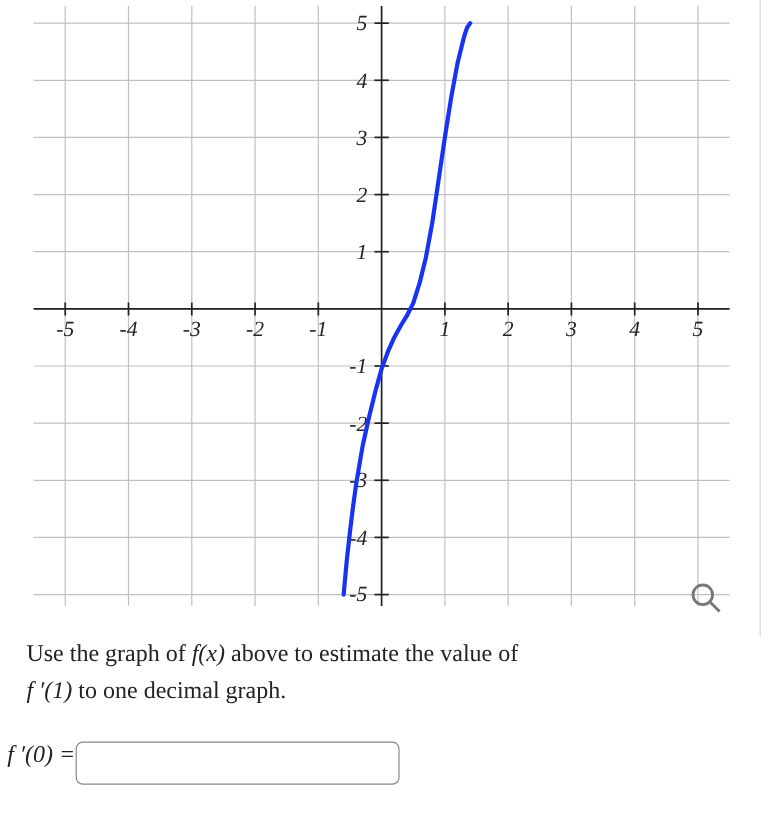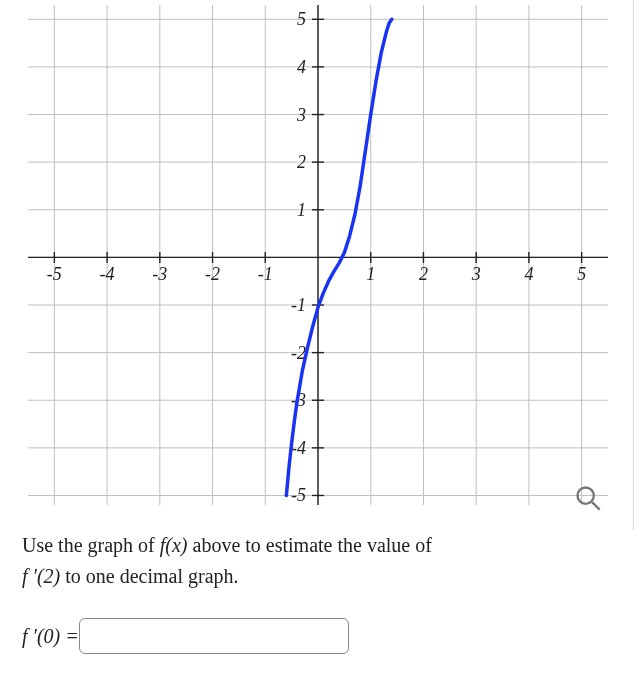--- a/index.html
+++ b/index.html
@@ -58,23 +58,23 @@
     color: #777;
   }
   .prompt-text {
     font-size: 20px;
     line-height: 1.55;
     margin: 8px 18px 16px 18px;
   }
   .math-i { font-style: italic; font-family: Georgia, serif; }
   .answer-row {
     display: flex;
-    align-items: center;
+    align-items: flex-start;
     gap: 0;
-    margin: 26px 18px 0 18px;
+    margin: 26px 18px 0 2px;
     font-size: 20px;
   }
   .answer-input {
     width: 270px;
     height: 36px;
     border: 1px solid #888;
     border-radius: 6px;
     padding: 4px 10px;
     font-size: 18px;
     font-family: Georgia, serif;
@@ -188,21 +188,21 @@
         <circle cx="10" cy="10" r="7"></circle>
         <line x1="15.5" y1="15.5" x2="22" y2="22"></line>
       </svg>
     </span>
   </div>
 
   <p class="prompt-text">
     <span>Use the graph of </span>
     <span class="math-i">f(x)</span>
     <span> above to estimate the value of</span><br>
-    <span class="math-i">f ′(2)</span>
+    <span class="math-i">f ′(1)</span>
     <span> to one decimal graph.</span>
   </p>
 
   <div class="answer-row">
     <span class="math-i">f ′(0) = </span>
     <input class="answer-input" type="text" placeholder="" value="" style="">
   </div>
 
 </div>
 

